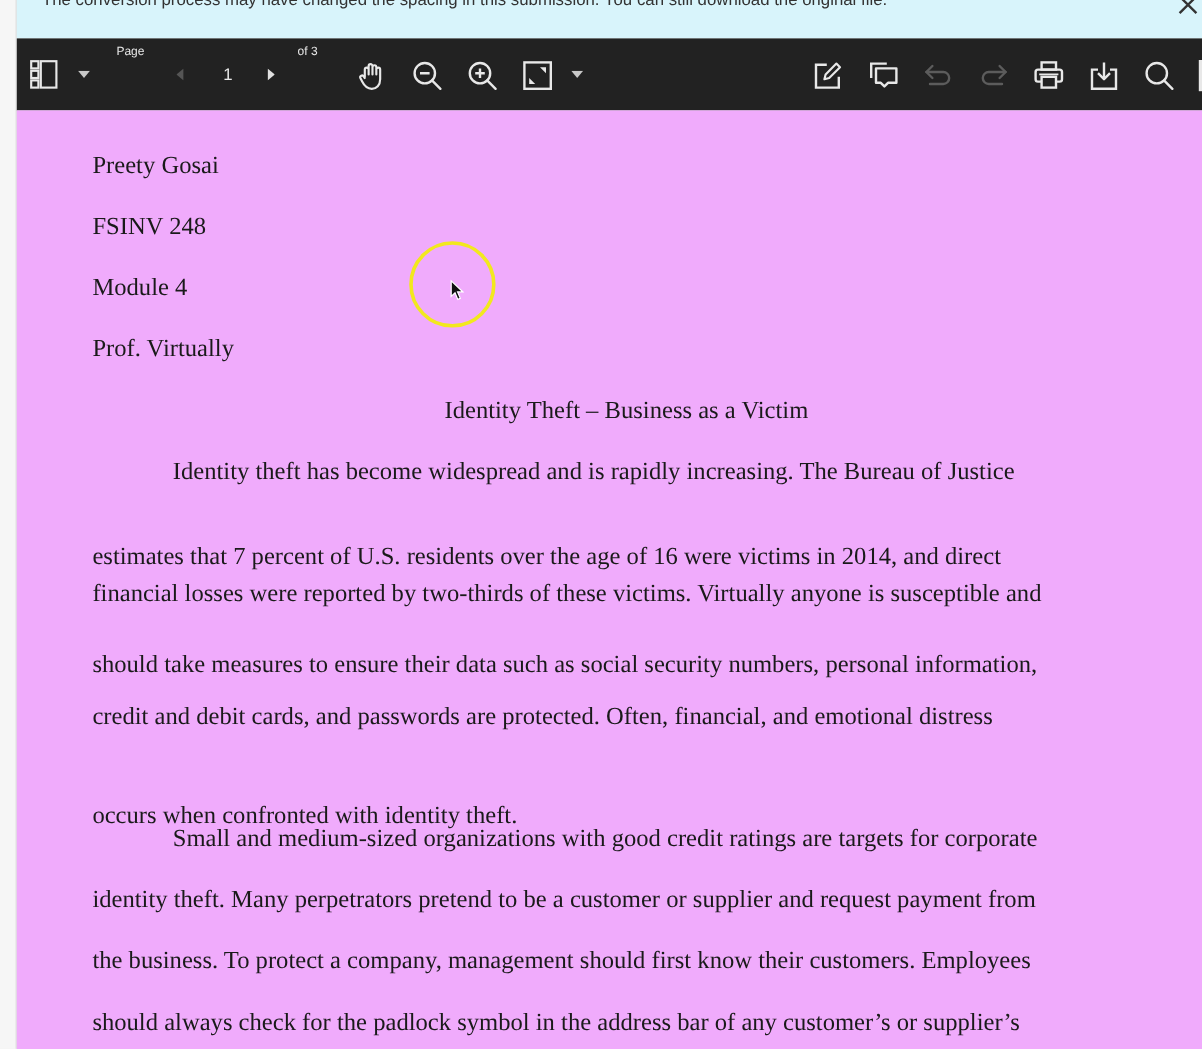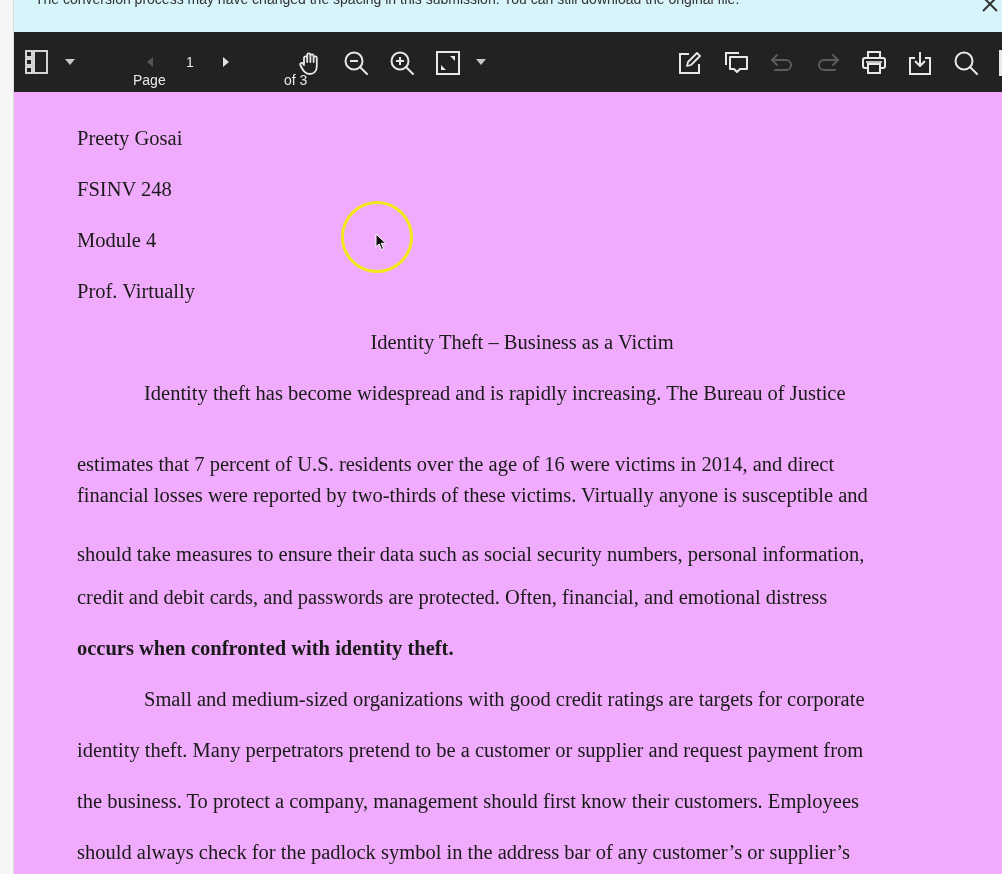--- a/index.html
+++ b/index.html
@@ -53,25 +53,24 @@
     .tb-item {
       position: absolute;
       display: flex;
       align-items: center;
       justify-content: center;
       cursor: pointer;
     }
     .tb-item svg { display: block; }
     .tb-text {
       position: absolute;
-      font-size: 14px;
+      font-size: 10px;
       color: #e8e8e8;
-      top: 40px;
-      white-space: nowrap;
-      margin-left: 36px;
+      top: 6px;
+      white-space: nowrap;
     }
     .page-input {
       position: absolute;
       left: 166px; top: 19px;
       width: 20px; height: 22px;
       background: transparent;
       border: none;
       color: #e8e8e8;
       font-family: "Liberation Sans", sans-serif;
       font-size: 14px;
@@ -272,21 +271,21 @@
       <div class="doc-line" style="top:136px;">Module 4</div>
       <div class="doc-line" style="top:187px;">Prof. Virtually</div>
 
       <div class="doc-title" style="top:238px;">Identity Theft – Business as a Victim</div>
 
       <div class="doc-line" style="top:289px; left:67px;">Identity theft has become widespread and is rapidly increasing. The Bureau of Justice</div>
       <div class="doc-line" style="top:360px;">estimates that 7 percent of U.S. residents over the age of 16 were victims in 2014, and direct</div>
       <div class="doc-line" style="top:391px;font-family:Liberation Serif, serif;">financial losses were reported by two-thirds of these victims. Virtually anyone is susceptible and</div>
       <div class="doc-line" style="top:426px;margin-top:24px;">should take measures to ensure their data such as social security numbers, personal information,</div>
       <div class="doc-line" style="top:493px;">credit and debit cards, and passwords are protected. Often, financial, and emotional distress</div>
-      <div class="doc-line" style="top:544px;font-weight:bold;">occurs when confronted with identity theft.</div>
+      <div class="doc-line" style="top:576px;">occurs when confronted with identity theft.</div>
       <div class="doc-line" style="top:595px; left:67px;">Small and medium-sized organizations with good credit ratings are targets for corporate</div>
       <div class="doc-line" style="top:646px;">identity theft. Many perpetrators pretend to be a customer or supplier and request payment from</div>
       <div class="doc-line" style="top:697px;">the business. To protect a company, management should first know their customers. Employees</div>
       <div class="doc-line" style="top:748px;">should always check for the padlock symbol in the address bar of any customer’s or supplier’s</div>
     </div>
 
     <div class="cursor-ring"></div>
     <svg class="cursor-arrow" width="12" height="18" viewBox="0 0 12 18">
       <path d="M1 1 L1 14 L4.2 11 L6.5 16.5 L8.6 15.6 L6.3 10.3 L10.8 10.3 Z" fill="#111" stroke="#fff" stroke-width="1"></path>
     </svg>

